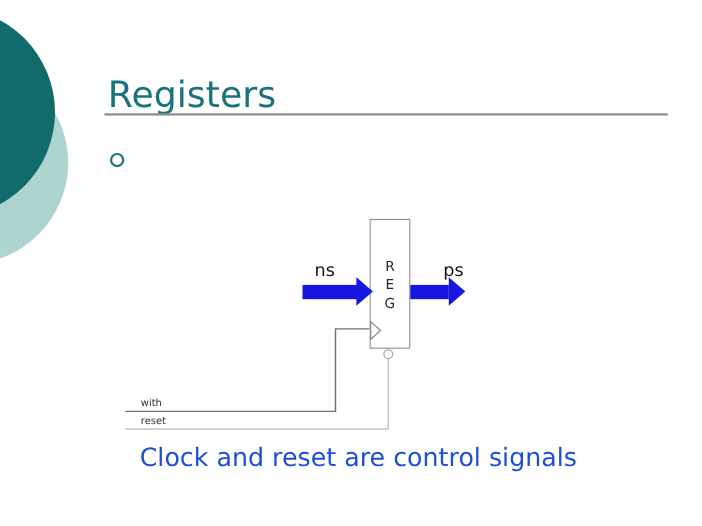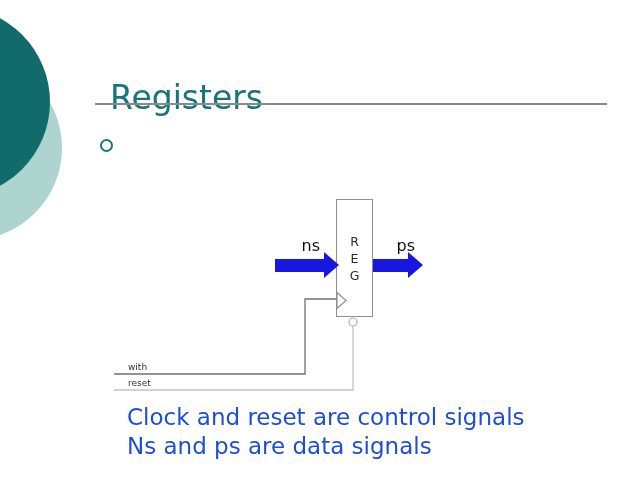--- a/index.html
+++ b/index.html
@@ -7,21 +7,21 @@
     position:relative; width:638px; height:478px; background:#ffffff;
     overflow:hidden; font-family:"DejaVu Sans","Liberation Sans",sans-serif;
   }
   
   .circle { position:absolute; border-radius:50%; }
   .circle.light { left:-122px; top:56px;  width:184px; height:184px; background:#aed4d0; }
   .circle.dark  { left:-140px; top:7px;   width:190px; height:190px; background:#106b6a; }
 
   
   .title {
-    position:absolute; left:94px; top:62px; margin:16px;
+    position:absolute; left:94px; top:62px; margin:4px;
     font-size:33px; font-weight:400; color:#17747a; letter-spacing:0;
   }
   .rule { position:absolute; left:95px; top:103px; width:512px; height:2px; background:#8a8a8a; }
 
   
   .bullet-marker {
     position:absolute; left:100px; top:139px; width:9px; height:9px;
     border:2px solid #1a7575; border-radius:50%; background:#ffffff;
   }
   .bullet-text {
@@ -40,23 +40,23 @@
   .arrow-shaft { position:absolute; background:#1717e0; height:13px; top:259px; }
   .arrow-shaft.ns { left:275px; width:50px; }
   .arrow-shaft.ps { left:373px; width:35px; }
   .arrow-head {
     position:absolute; top:252px; width:0; height:0;
     border-top:13px solid transparent; border-bottom:13px solid transparent;
     border-left:15px solid #1717e0;
   }
   .arrow-head.ns { left:324px; }
   .arrow-head.ps { left:408px; }
-  .sig-label { position:absolute; width:34px; text-align:right; font-size:16px; color:#111; top:236px; }
+  .sig-label { position:absolute; width:34px; text-align:left; font-size:16px; color:#111; top:236px; }
   .sig-label.ns { left:286px; }
-  .sig-label.ps { left:381px; }
+  .sig-label.ps { left:403px; }
   .wire-label { position:absolute; font-size:9px; color:#333; }
   .wire-label.clock { left:128px; top:362px; }
   .wire-label.reset { left:128px; top:378px; }
 
   
   .footer { position:absolute; left:127px; top:403px; font-size:23px; line-height:29px; color:#1d4ed8; }
 </style>
 </head>
 <body>
 
@@ -91,16 +91,15 @@
   <div class="arrow-shaft ps"></div>
   <div class="arrow-head ps"></div>
 
   <div class="sig-label ns">ns</div>
   <div class="sig-label ps">ps</div>
   <div class="wire-label clock">with</div>
   <div class="wire-label reset">reset</div>
 
   <div class="footer">
     <div>Clock and reset are control signals</div>
-    <div>Ns and ps are data signals</div>
   </div>
 
 </div>
 
 </body></html>

